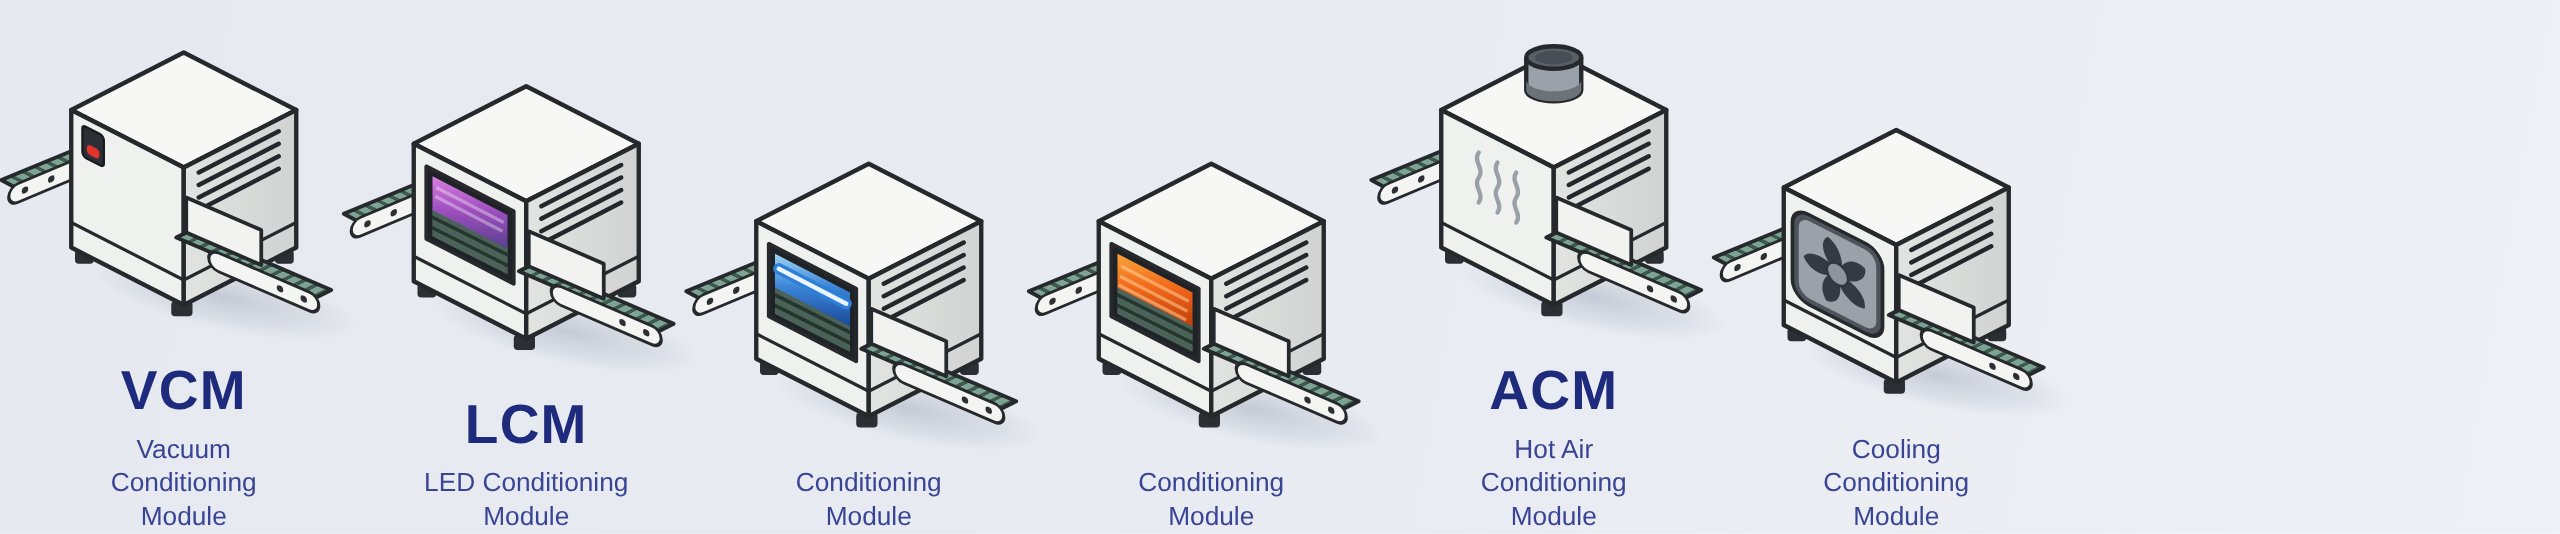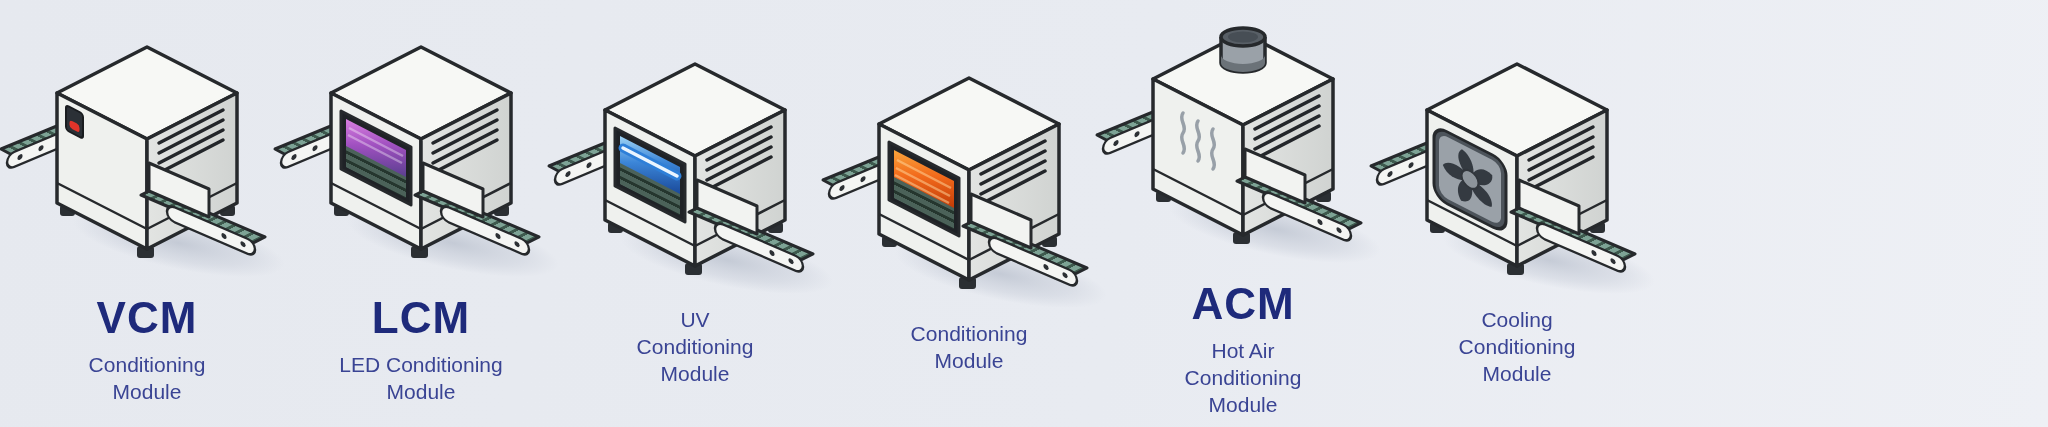--- a/index.html
+++ b/index.html
@@ -3,21 +3,21 @@
 <meta charset="utf-8">
 <style>
   html,body{margin:0;padding:0;}
   body{
     width:2048px;height:427px;overflow:hidden;
     font-family:"Liberation Sans", sans-serif;
     background:linear-gradient(100deg,#e6e9ef 0%,#e8ebf1 55%,#eef0f5 100%);
   }
   .strip{
     width:1664px;height:427px;
-    display:flex;justify-content:center;align-items:center;
+    display:flex;justify-content:center;align-items:flex-end;
     padding-top:6px;box-sizing:border-box;
   }
   .module{
     flex:0 0 274px;width:274px;text-align:center;margin:0;
   }
   .art{
     height:252px;display:flex;align-items:flex-end;justify-content:center;
     overflow:visible;
   }
   .art svg{overflow:visible;}
@@ -125,20 +125,21 @@
             <rect x="0" y="0" width="88" height="15" rx="7.5" fill="#f4f5f3" stroke="#26292c" stroke-width="2.5"></rect>
             <circle cx="57" cy="7.5" r="2.6" fill="#2c3034"></circle>
             <circle cx="76" cy="7.5" r="2.6" fill="#2c3034"></circle>
           </g>
         </g>
       </svg>
     </div>
     <figcaption>
       <div class="acronym">VCM</div>
       <div class="name">
+          <span>Vacuum</span>
           <span>Conditioning</span>
           <span>Module</span>
         </div>
     </figcaption>
   </figure>
 
   <figure class="module">
     <div class="art">
       <svg viewBox="0 0 300 250" width="300" height="250">
 
@@ -258,21 +259,20 @@
           <g transform="translate(170,173) skewY(23.3)">
             <rect x="0" y="0" width="88" height="15" rx="7.5" fill="#f4f5f3" stroke="#26292c" stroke-width="2.5"></rect>
             <circle cx="57" cy="7.5" r="2.6" fill="#2c3034"></circle>
             <circle cx="76" cy="7.5" r="2.6" fill="#2c3034"></circle>
           </g>
         </g>
       </svg>
     </div>
     <figcaption>
       <div class="name">
-          <span>UV</span>
           <span>Conditioning</span>
           <span>Module</span>
         </div>
     </figcaption>
   </figure>
 
   <figure class="module">
     <div class="art">
       <svg viewBox="0 0 300 250" width="300" height="250">
 

